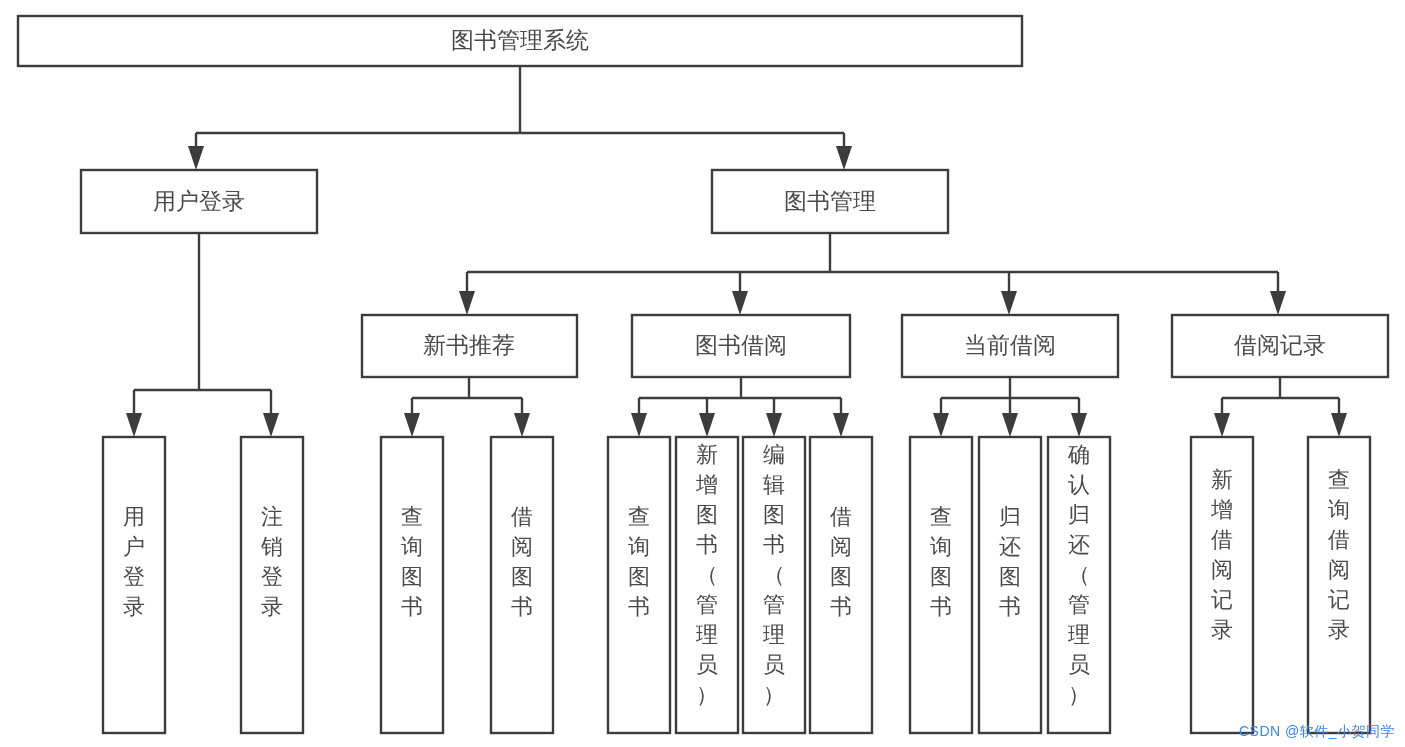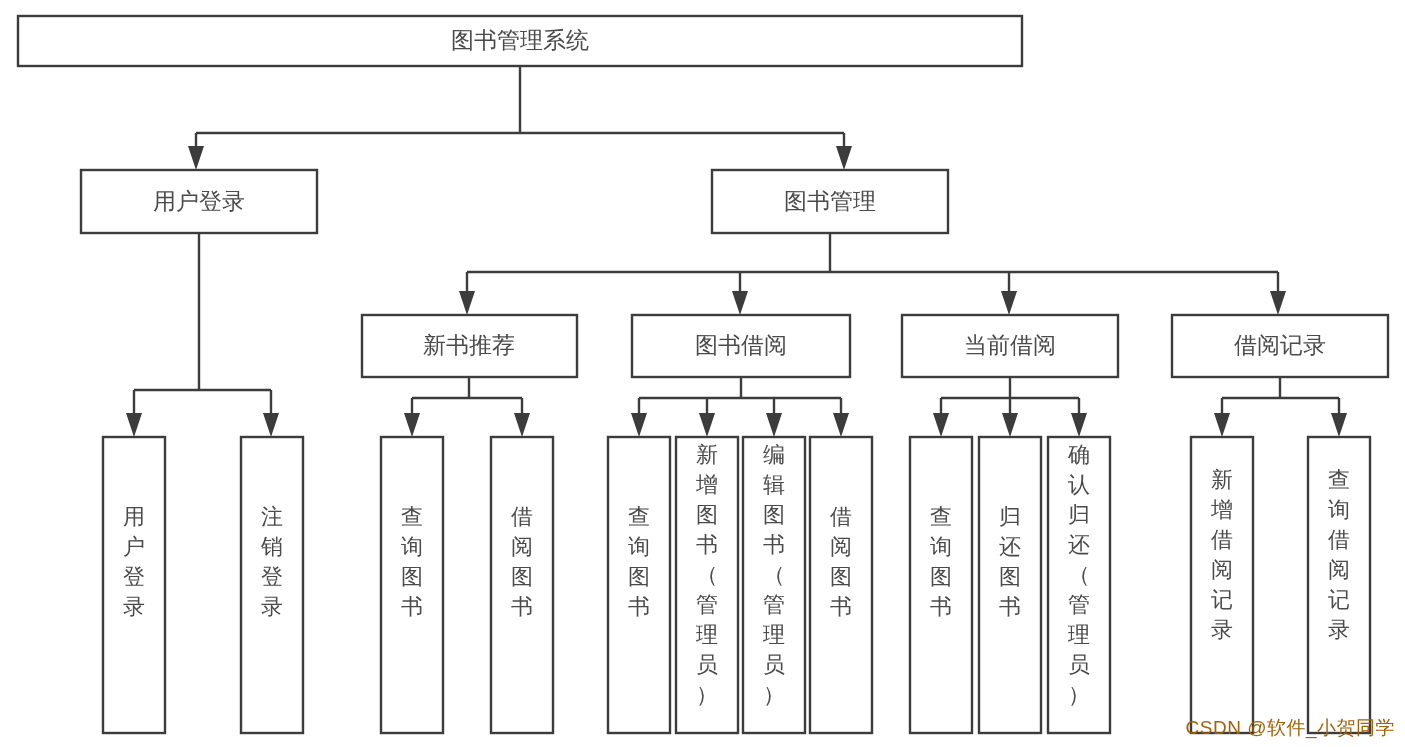--- a/index.html
+++ b/index.html
@@ -54,22 +54,22 @@
     text-anchor: middle;
   }
   text.node-label-vertical tspan {
     text-anchor: middle;
   }
   .watermark {
     position: absolute;
     right: 10px;
     bottom: 6px;
     font-family: "Liberation Sans", "DejaVu Sans", sans-serif;
-    font-size: 19px;
-    color: #a16207;
+    font-size: 14px;
+    color: #3b82f6;
     letter-spacing: 0.5px;
     white-space: nowrap;
     pointer-events: none;
   }
 </style>
 </head>
 <body>
 
 <div id="diagram-root">
 

